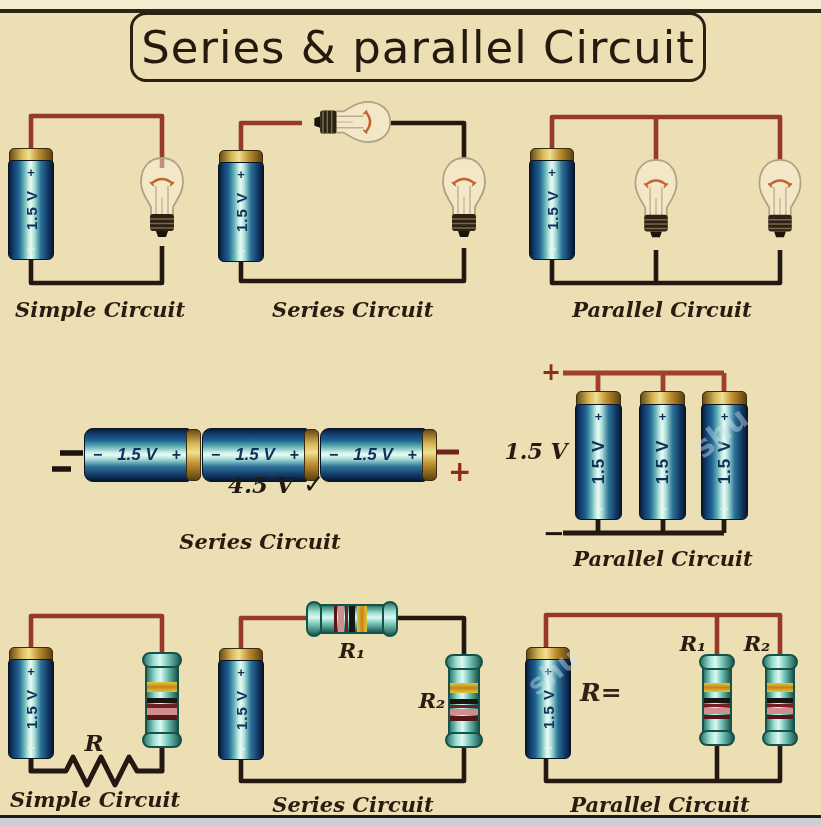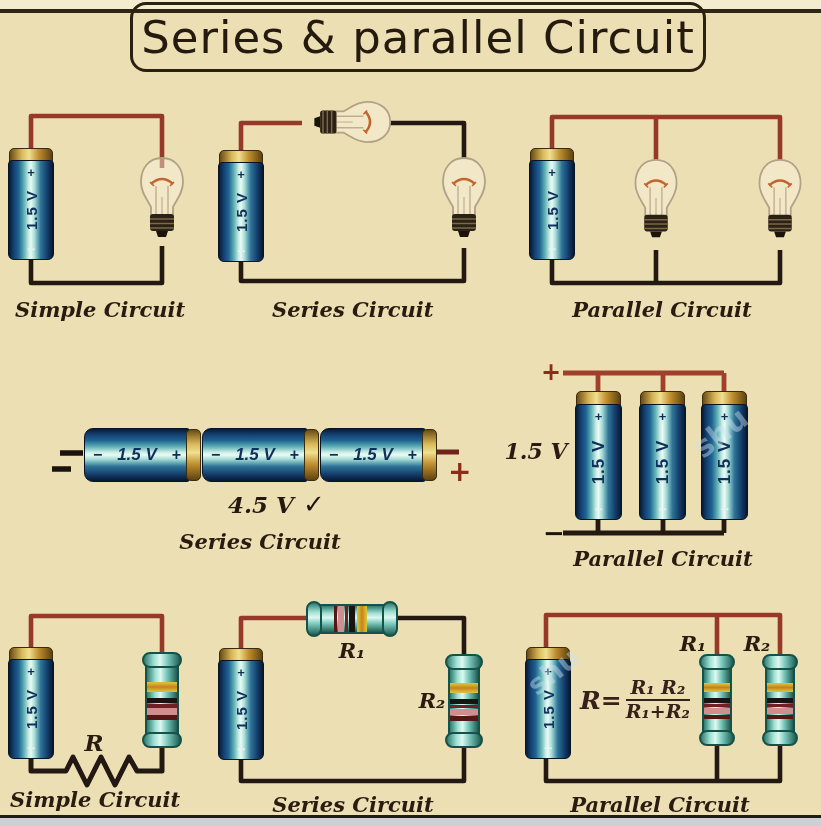--- a/index.html
+++ b/index.html
@@ -3,21 +3,21 @@
 <meta charset="utf-8">
 <style>
   html,body{margin:0;padding:0;}
   .stage{position:relative;width:821px;height:826px;background:#ecdfb4;overflow:hidden;
          font-family:"DejaVu Serif","DejaVu Sans",serif;}
   .topstrip{position:absolute;left:0;top:0;width:821px;height:9px;background:#f3ecce;}
   .topline{position:absolute;left:0;top:9px;width:821px;height:4px;background:#2e2517;}
   .botline{position:absolute;left:0;top:815px;width:821px;height:3px;background:#1f1b15;}
   .botstrip{position:absolute;left:0;top:818px;width:821px;height:8px;background:#cbd0d4;}
 
-  .titlebox{position:absolute;left:130px;top:2px;width:570px;height:64px;
+  .titlebox{position:absolute;left:130px;top:12px;width:570px;height:64px;
             border:3.5px solid #2b2113;border-radius:16px;display:flex;align-items:center;justify-content:center;}
   .titletext{font-family:"DejaVu Sans",sans-serif;font-size:45px;font-weight:500;color:#241a0e;letter-spacing:1px;white-space:nowrap;}
 
   svg.wires{position:absolute;left:0;top:0;z-index:1;}
 
   
   .batt-v{position:absolute;z-index:2;width:46px;height:112px;}
   .batt-v.big{width:47px;height:129px;}
   .bv-cap{position:absolute;top:0;left:1px;right:1px;height:13px;border-radius:5px 5px 2px 2px;
           background:linear-gradient(90deg,#6a4c14,#d8b858 28%,#f0e090 45%,#c09030 68%,#5e420e);
@@ -200,21 +200,21 @@
   </div>
   <div class="batt-h" style="left:320px;top:428px">
     <div class="bh-body">
       <span class="bh-minus">−</span>
       <span class="bh-text">1.5 V</span>
       <span class="bh-plus">+</span>
     </div>
     <div class="bh-cap"></div>
   </div>
   <span class="term" style="left:448px;top:455px;font-size:28px;color:#8e2c1a">+</span>
-  <div class="volt-note" style="left:228px;top:489px">
+  <div class="volt-note" style="left:228px;top:469px">
     <span class="volt-txt">4.5 V</span>
     <span class="check">✓</span>
   </div>
   <div class="lbl" style="left:170px;top:529px;width:180px">Series Circuit</div>
 
   <span class="term" style="left:541px;top:358px;font-size:24px;color:#8e2c1a">+</span>
   <span class="term" style="left:543px;top:518px;font-size:26px;color:#1c140c">−</span>
   <div class="lbl" style="left:500px;top:438px;width:72px;font-size:22px">1.5 V</div>
   <div class="batt-v big" style="left:575px;top:391px">
     <div class="bv-cap"></div>
@@ -325,24 +325,19 @@
       <i class="band c-p b4"></i>
       <i class="band c-d b5"></i>
     </div>
     <div class="r-cap r-top"></div>
     <div class="r-cap r-bot"></div>
   </div>
   <div class="lbl" style="left:671px;top:631px;width:44px;font-size:21px">R₁</div>
   <div class="lbl" style="left:735px;top:631px;width:44px;font-size:21px">R₂</div>
   <div class="formula" style="left:580px;top:678px;display:flex;align-items:center;gap:4px">
     <span style="font-size:25px">R=</span>
-    <span class="frac">
-      <span style="font-size:19px">R₁ R₂</span>
-      <span class="bar"></span>
-      <span style="font-size:19px">R₁+R₂</span>
-    </span>
   </div>
   <div class="lbl" style="left:560px;top:792px;width:200px">Parallel Circuit</div>
 
   <span class="wm" style="left:690px;top:415px;font-size:30px">shu</span>
   <span class="wm" style="left:525px;top:655px;font-size:28px">shu</span>
 
 </div>
 
 </body></html>

